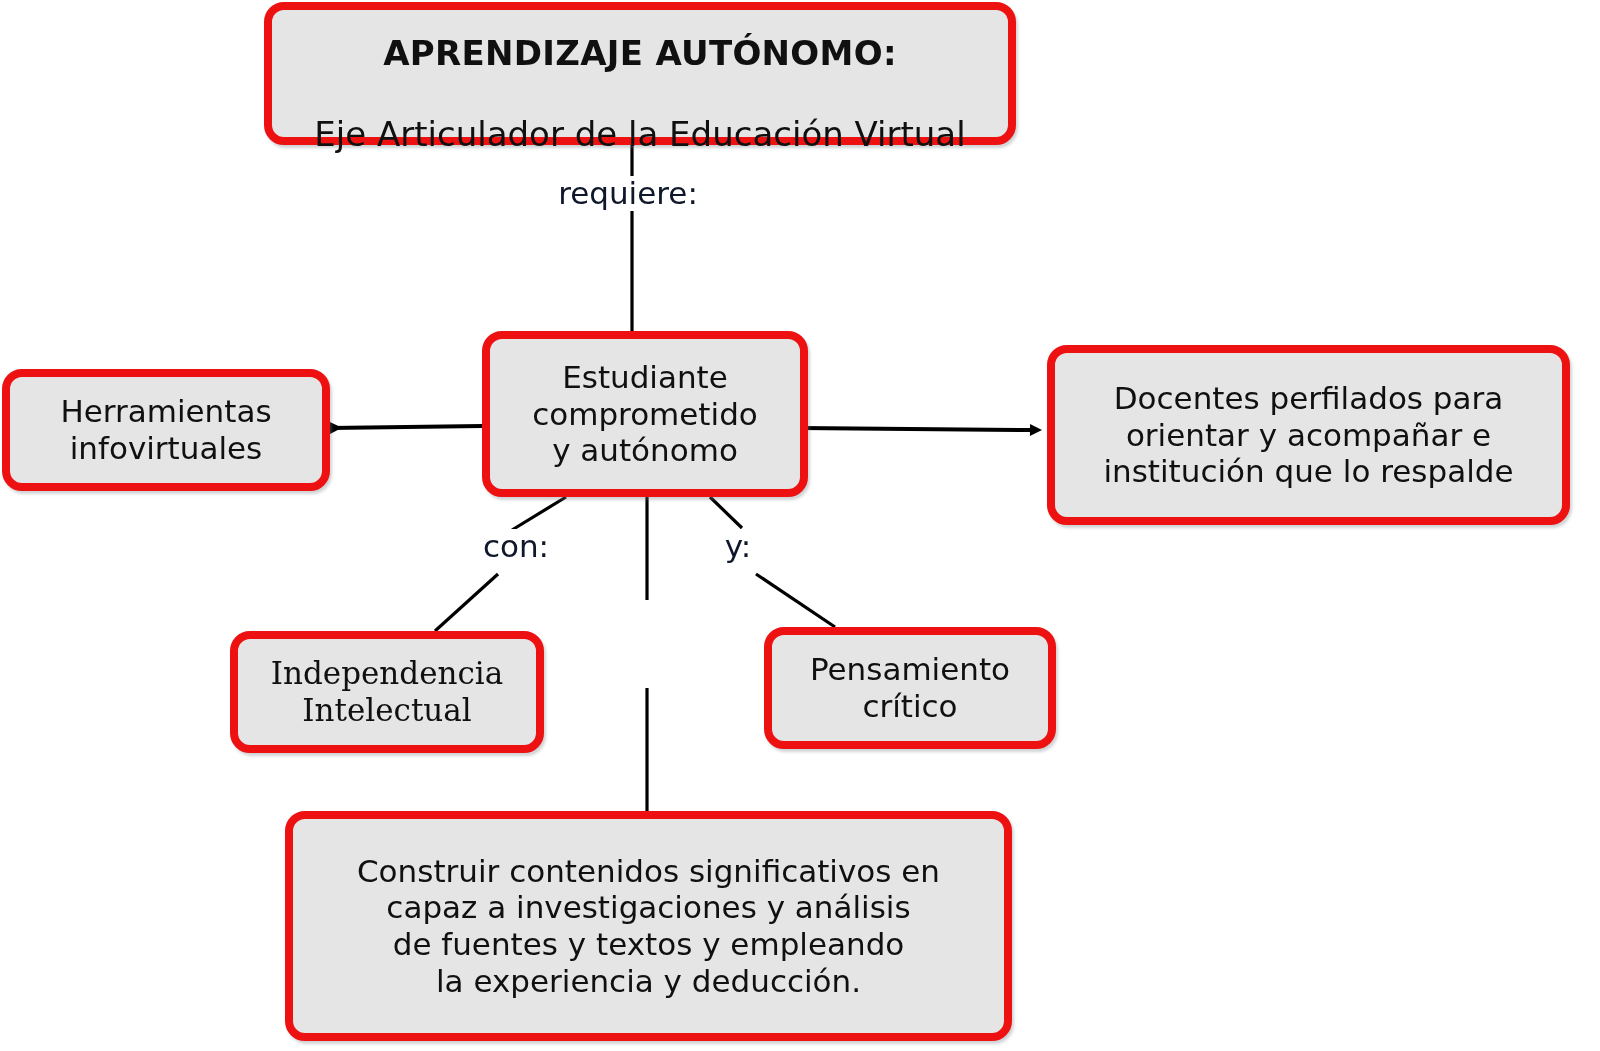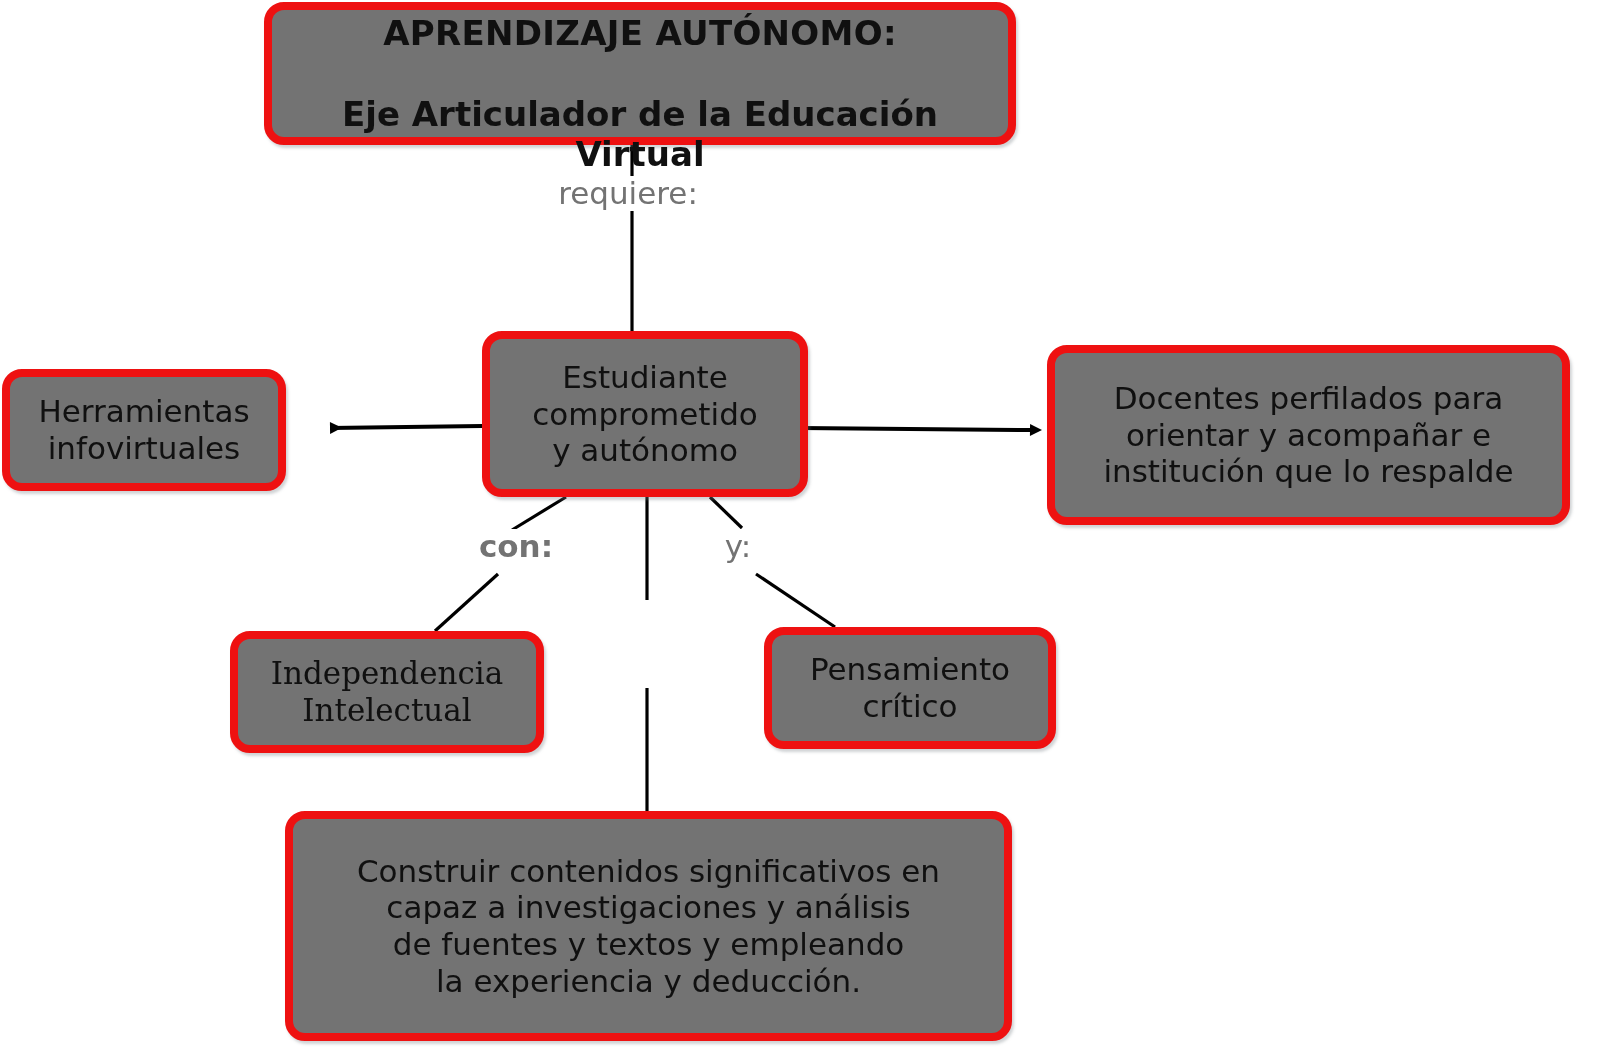--- a/index.html
+++ b/index.html
@@ -22,59 +22,59 @@
   svg.map-canvas {
     position: absolute;
     top: 0;
     left: 0;
     width: 1600px;
     height: 1051px;
   }
   .node-box {
     position: absolute;
     box-sizing: border-box;
-    background: #737373;
+    background: #e5e5e5;
     border: 8px solid #ee1111;
     border-radius: 20px;
     display: flex;
     align-items: center;
     justify-content: center;
     text-align: center;
     color: #101010;
     line-height: 1.18;
     white-space: pre-line;
     box-shadow: 2px 3px 3px rgba(120,130,135,0.35);
   }
   .node-inner { width: 100%; padding: 0 6px; }
 
   
   #node-root      { left: 264px;  top: 2px;   width: 752px; height: 143px; font-size: 34px; }
   #node-root .line1 { font-weight: bold; letter-spacing: 0.3px; }
-  #node-root .line2 { font-weight: bold; }
+  #node-root .line2 { font-weight: normal; }
 
   #node-center    { left: 482px;  top: 331px; width: 326px; height: 166px; font-size: 31px; }
-  #node-left      { left: 2px;    top: 369px; width: 284px; height: 122px; font-size: 31px; }
+  #node-left      { left: 2px;    top: 369px; width: 328px; height: 122px; font-size: 31px; }
   #node-right     { left: 1047px; top: 345px; width: 523px; height: 180px; font-size: 31px; }
   #node-indep     { left: 230px;  top: 631px; width: 314px; height: 122px; font-size: 31px;
                     font-family: "DejaVu Serif", "Liberation Serif", serif; }
   #node-critico   { left: 764px;  top: 627px; width: 292px; height: 122px; font-size: 31px; }
   #node-construir { left: 285px;  top: 811px; width: 727px; height: 230px; font-size: 31px; }
 
   
   .link-label {
     position: absolute;
-    color: #737373;
+    color: #0f172a;
     font-size: 31px;
     line-height: 1.12;
     text-align: center;
     white-space: pre-line;
     background: #ffffff;
   }
   #label-requiere { left: 540px; top: 176px; width: 176px; }
-  #label-con      { left: 468px; top: 529px; width: 96px; font-weight: bold; }
+  #label-con      { left: 468px; top: 529px; width: 96px; }
   #label-y        { left: 708px; top: 529px; width: 60px; }
   #label-capaz    { left: 578px; top: 597px; width: 138px; }
 </style>
 </head>
 <body>
 
 <div id="map-root">
 
   <svg class="map-canvas" viewBox="0 0 1600 1051">
     <defs>

